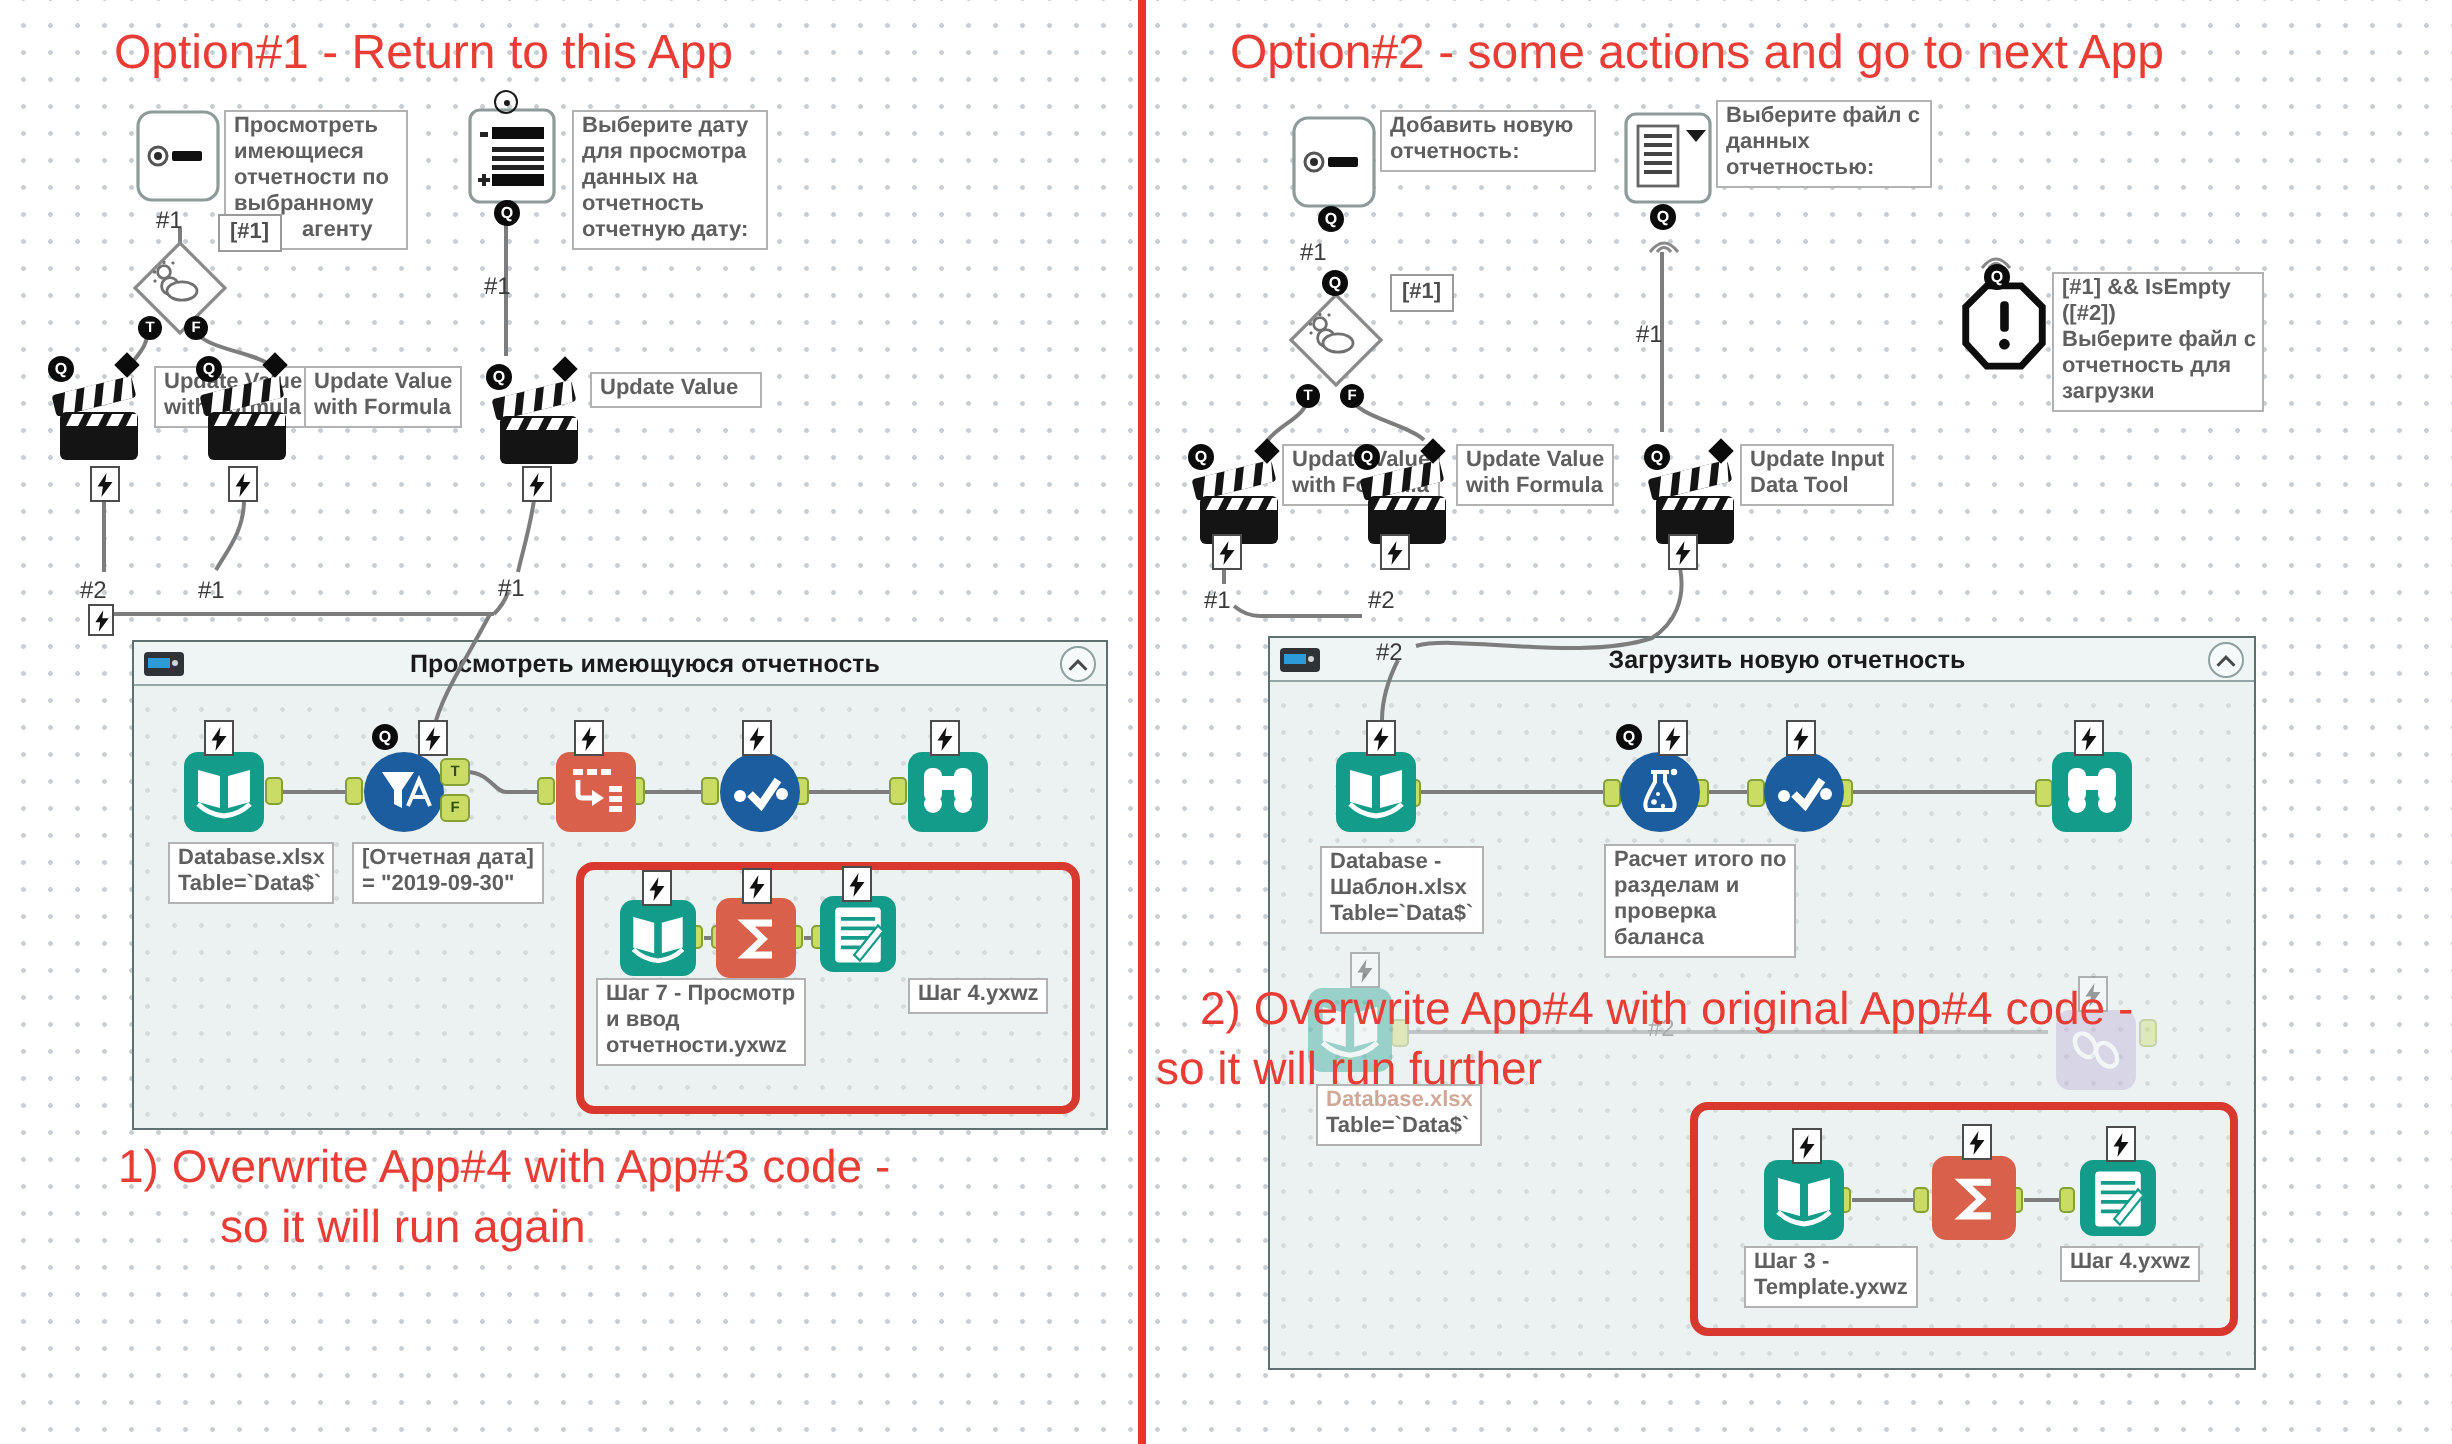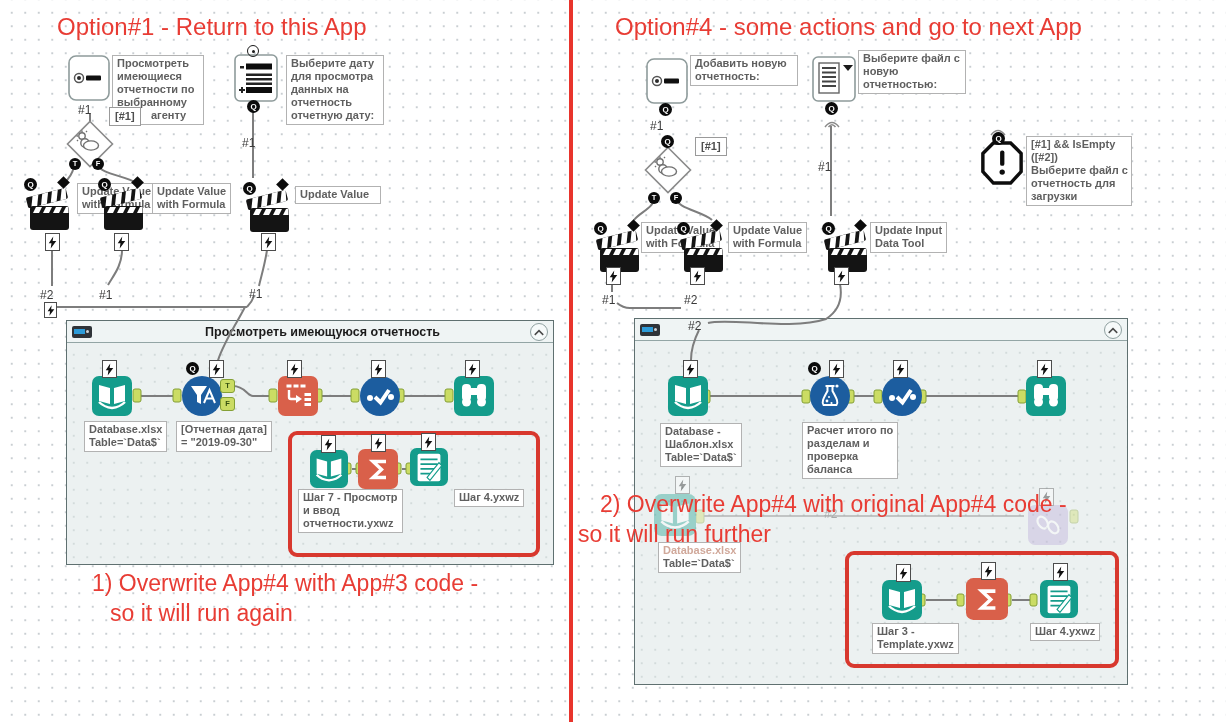--- a/index.html
+++ b/index.html
@@ -185,20 +185,21 @@
         </svg>
       </div>
   </div>
 </div>
 <div class="container" style="left:634px;top:318px;width:492px;height:365px">
   <div class="chead">
     <div class="hicon">
         <i></i>
         <b></b>
       </div>
+    <div class="ctitle">Загрузить новую отчетность</div>
     <div class="collapse">
         <svg width="17" height="15">
           <use href="#s-chev"></use>
         </svg>
       </div>
   </div>
 </div>
 
 <svg id="wires" width="1226" height="722">
   <g stroke="#7d7d7d" stroke-width="2" fill="none">
@@ -255,22 +256,22 @@
     <rect x="1004" y="594" width="7" height="12" rx="2"></rect>
       <rect x="1030" y="594" width="7" height="12" rx="2"></rect>
   </g>
 </svg>
 
 <div class="redbox" style="left:288px;top:431px;width:244px;height:118px"></div>
 <div class="redbox" style="left:845px;top:551px;width:266px;height:109px"></div>
 
 <div id="divider" style="left:569px;top:0;width:4px;height:722px"></div>
 <div class="title" style="left:57px;top:13px">Option#1 - Return to this App</div>
-<div class="title" style="left:615px;top:13px">Option#4 - some actions and go to next App</div>
-<div class="comment" style="left:92px;top:570px"><span>1) Overwrite App#4 with App#3 code -</span></div>
+<div class="title" style="left:615px;top:13px">Option#2 - some actions and go to next App</div>
+<div class="comment" style="left:59px;top:570px"><span>1) Overwrite App#4 with App#3 code -</span></div>
 <div class="comment" style="left:110px;top:600px"><span>so it will run again</span></div>
 <div class="comment" style="left:600px;top:491px"><span>2) Overwrite App#4 with original App#4 code -</span></div>
 <div class="comment" style="left:578px;top:521px"><span>so it will run further</span></div>
 
 <div class="tool" style="left:68px;top:55px"><svg width="42" height="46">
       <use href="#s-radio"></use>
     </svg></div>
 <div class="wlabel" style="left:78px;top:103px">#1</div>
 <div class="note" style="left:112px;top:55px;width:82px">
   <div class="ln">Просмотреть</div>
@@ -449,21 +450,21 @@
     </svg></div>
 <div class="badge" style="left:695px;top:137px">[#1]</div>
 <div class="tfdot" style="left:648px;top:192px">T</div>
 <div class="tfdot" style="left:670px;top:192px">F</div>
 
 <div class="tool" style="left:812px;top:56px"><svg width="44" height="46">
       <use href="#s-filepage"></use>
     </svg></div>
 <div class="note" style="left:858px;top:50px;width:98px">
   <div class="ln">Выберите файл с</div>
-    <div class="ln">новую</div>
+    <div class="ln">данных</div>
   <div class="ln">отчетностью:</div>
 </div>
 <div class="qdot" style="left:825px;top:102px">Q</div>
 <div class="arcs" style="left:823px;top:114px"><svg width="18" height="10">
       <use href="#s-arcs"></use>
     </svg></div>
 <div class="wlabel" style="left:818px;top:160px">#1</div>
 
 <div class="qdot" style="left:594px;top:222px">Q</div>
 <div class="ddot" style="left:629px;top:221px"></div>

